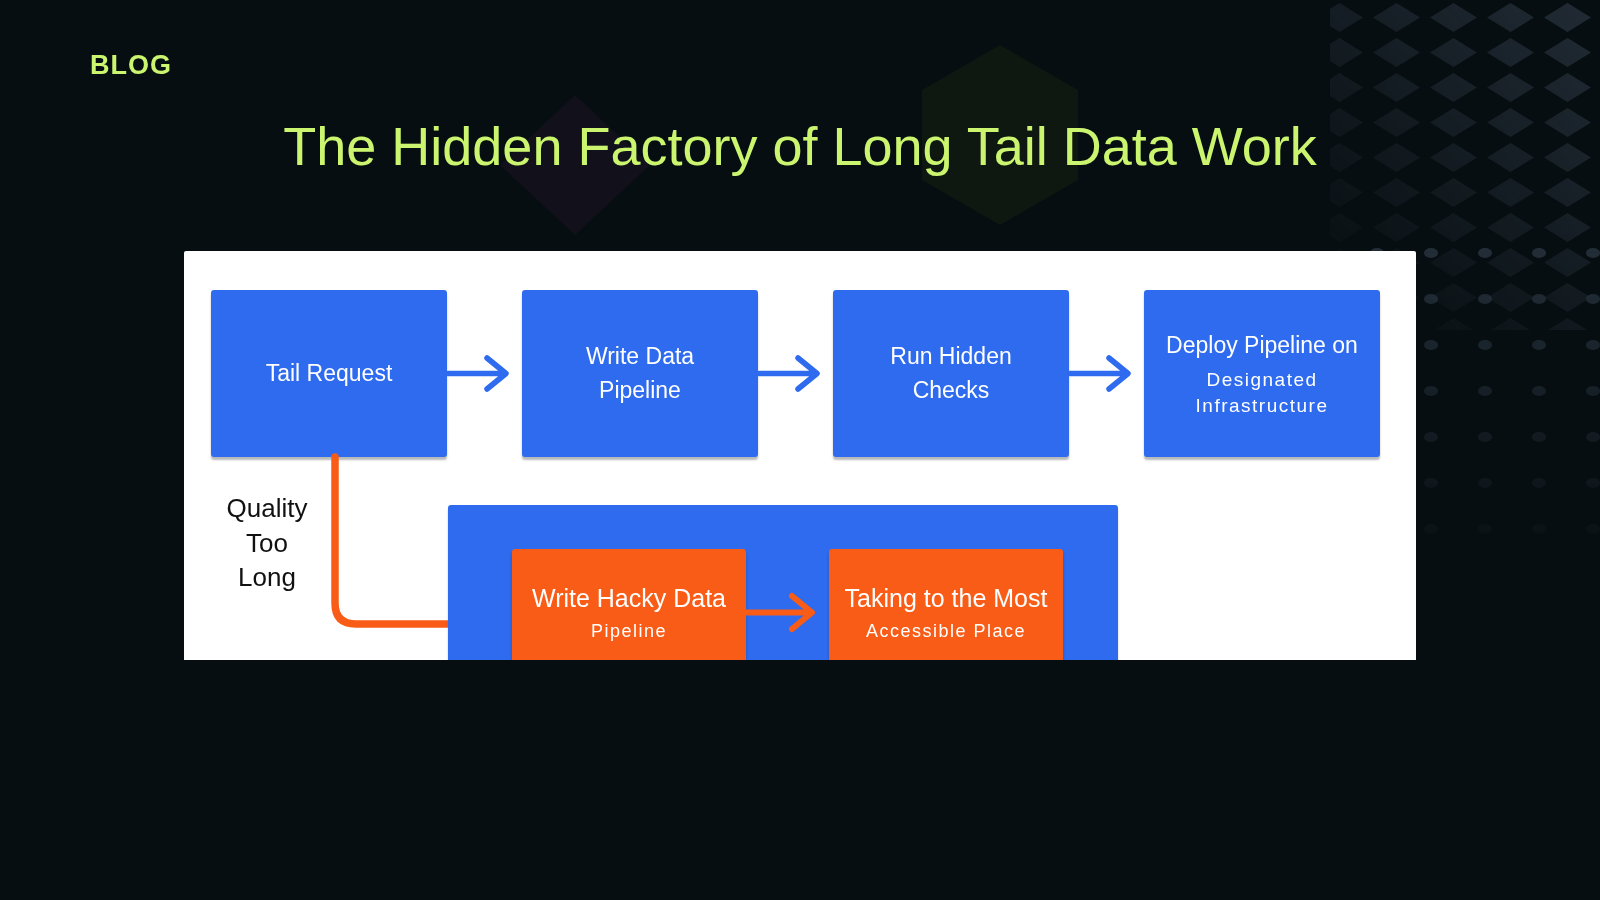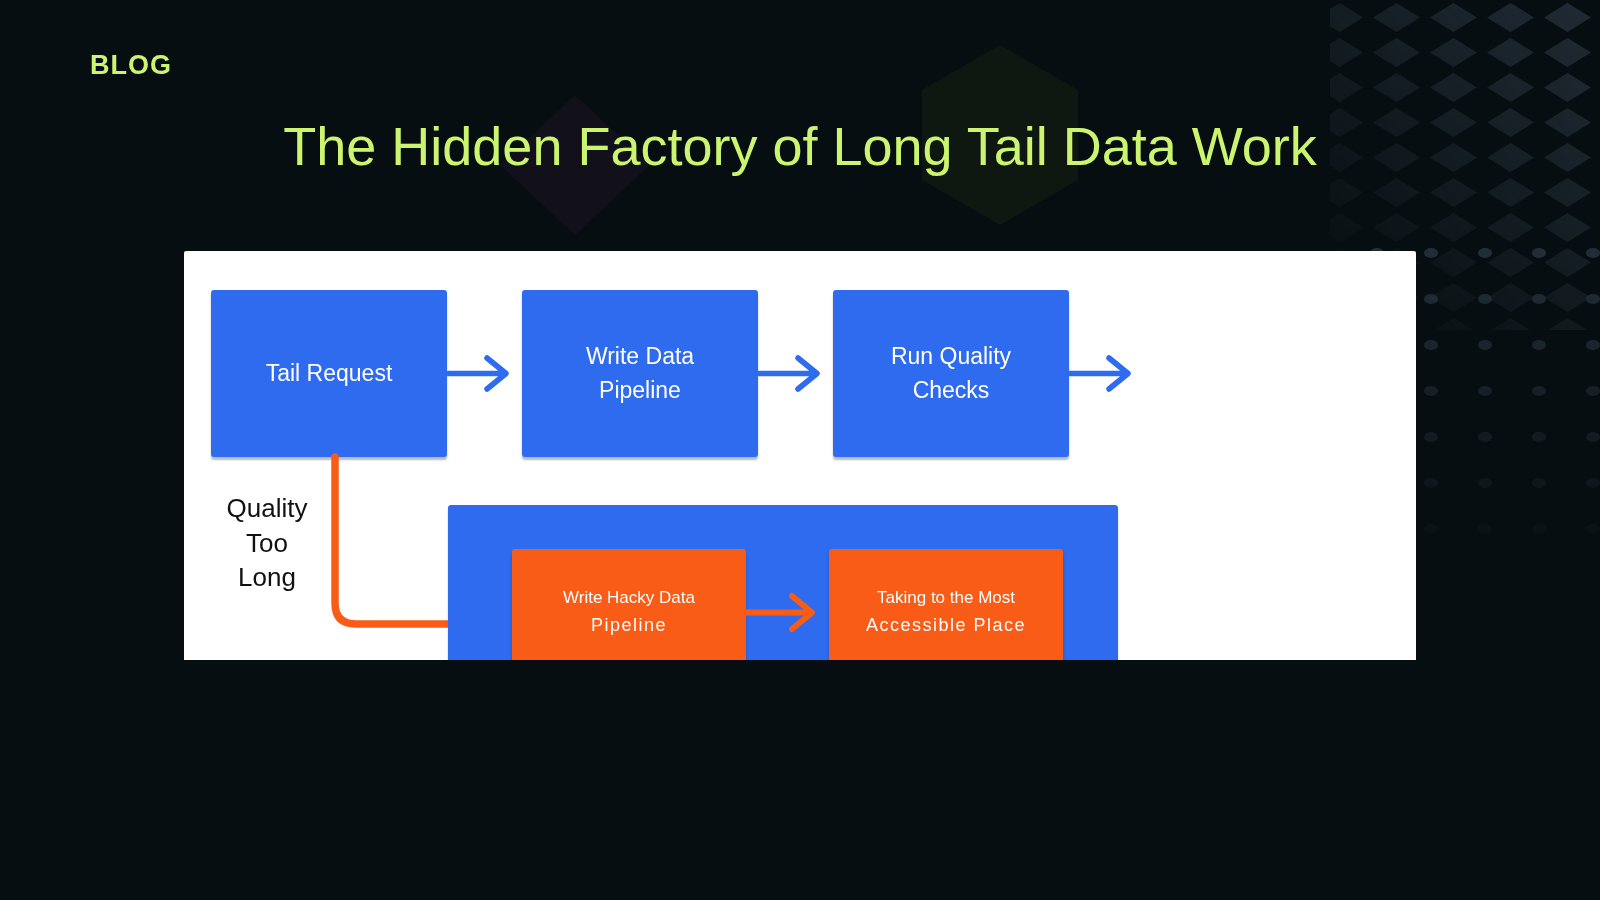--- a/index.html
+++ b/index.html
@@ -71,21 +71,21 @@
     box-shadow:0 3px 2px rgba(95,100,105,.4);
   }
   .factory-box{
     position:absolute;width:234px;height:127px;
     background:var(--c-orange);border-radius:3px;
     display:flex;flex-direction:column;align-items:center;justify-content:center;
     color:var(--c-text_light);
     box-shadow:0 3px 3px rgba(30,40,80,.35);
     padding:0 10px;
   }
-  .factory-box .box-label{font-size:17px;line-height:1.35;}
+  .factory-box .box-label{font-size:25px;line-height:1.35;}
   .factory-box .box-sublabel{font-size:18px;margin-top:3px;}
   .factory-label{
     position:absolute;left:0;top:196px;width:100%;
     color:var(--c-text_light);font-size:27px;text-align:center;
   }
 </style>
 </head>
 <body>
 
 <div class="page">
@@ -144,28 +144,32 @@
     <div class="box" style="left:338px;top:39px">
       <div class="box-label">Write Data
 Pipeline</div>
     </div>
 
     <svg class="arrow-svg" style="left:573px;top:100px" width="77" height="45" viewBox="0 0 77 45">
       <path d="M2 22.5 L56 22.5 M41 7 L60 22.5 L41 38" fill="none" stroke="var(--c-blue)" stroke-width="5.5" stroke-linecap="round" stroke-linejoin="round"></path>
     </svg>
 
     <div class="box" style="left:649px;top:39px">
-      <div class="box-label">Run Quality
+      <div class="box-label">Run Hidden
 Checks</div>
     </div>
 
     <svg class="arrow-svg" style="left:884px;top:100px" width="77" height="45" viewBox="0 0 77 45">
       <path d="M2 22.5 L56 22.5 M41 7 L60 22.5 L41 38" fill="none" stroke="var(--c-blue)" stroke-width="5.5" stroke-linecap="round" stroke-linejoin="round"></path>
     </svg>
 
+    <div class="box" style="left:960px;top:39px">
+      <div class="box-label">Deploy Pipeline on</div>
+      <div class="box-sublabel">Designated Infrastructure</div>
+    </div>
 
     <div class="branch-label">Quality
 Too
 Long</div>
 
     <svg class="arrow-svg" style="left:128px;top:206px" width="210" height="192" viewBox="0 0 210 192">
       <path d="M23 0 L23 146 Q23 167 44 167 L182 167 M176 147 L197 167 L176 187" fill="none" stroke="var(--c-orange)" stroke-width="7.5" stroke-linecap="round" stroke-linejoin="round"></path>
     </svg>
 
     <div class="factory-container">

